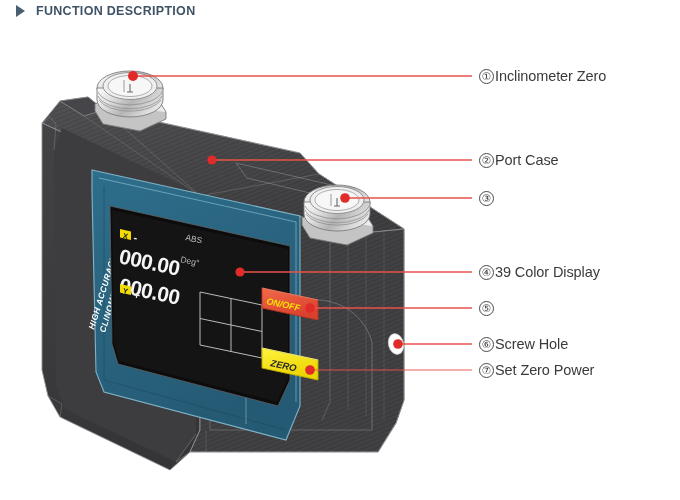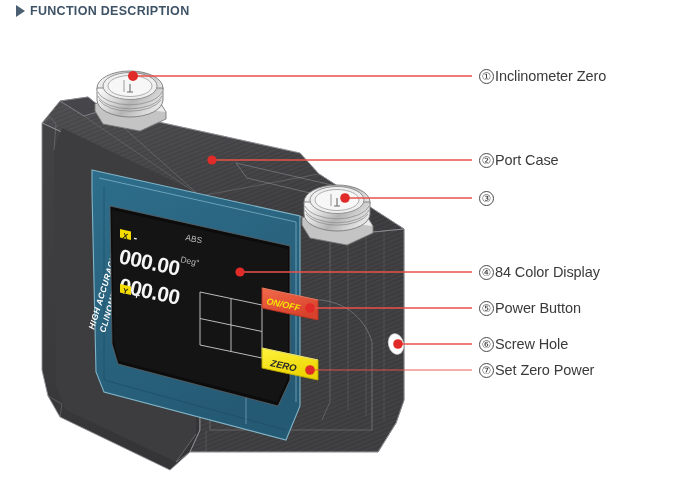--- a/index.html
+++ b/index.html
@@ -16,21 +16,21 @@
     width: 680px; height: 500px;
     background: #ffffff;
   }
 
   
   #header {
     position: absolute;
     left: 16px; top: 0px;
     display: flex;
     align-items: center;
-    gap: 5px;
+    gap: 11px;
     height: 22px;
   }
   #header .tri {
     width: 0; height: 0;
     border-left: 9px solid #4a5f72;
     border-top: 6px solid transparent;
     border-bottom: 6px solid transparent;
   }
   #header .htext {
     font-size: 12.5px;
@@ -307,26 +307,25 @@
     <span class="num">②</span>
     <span class="txt">Port Case</span>
   </div>
 
   <div class="callout" style="left:479px; top:188px;">
     <span class="num">③</span>
   </div>
 
   <div class="callout" style="left:479px; top:262px;">
     <span class="num">④</span>
-    <span class="txt">84 Color Display</span>
+    <span class="txt">39 Color Display</span>
   </div>
 
   <div class="callout" style="left:479px; top:298px;">
     <span class="num">⑤</span>
-    <span class="txt">Power Button</span>
   </div>
 
   <div class="callout" style="left:479px; top:334px;">
     <span class="num">⑥</span>
     <span class="txt">Screw Hole</span>
   </div>
 
   <div class="callout" style="left:479px; top:360px;">
     <span class="num">⑦</span>
     <span class="txt">Set Zero Power</span>

